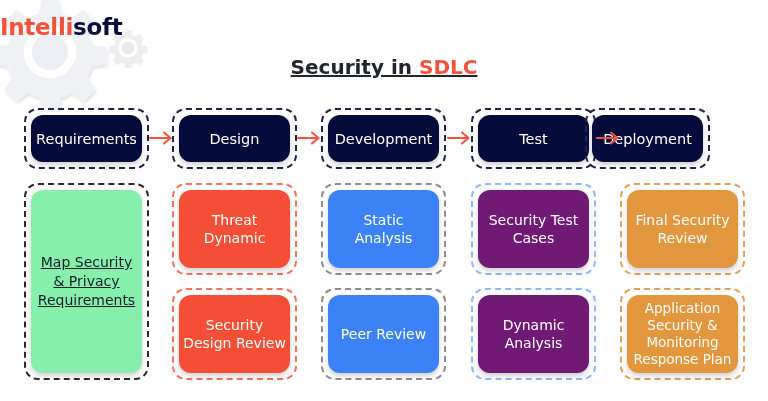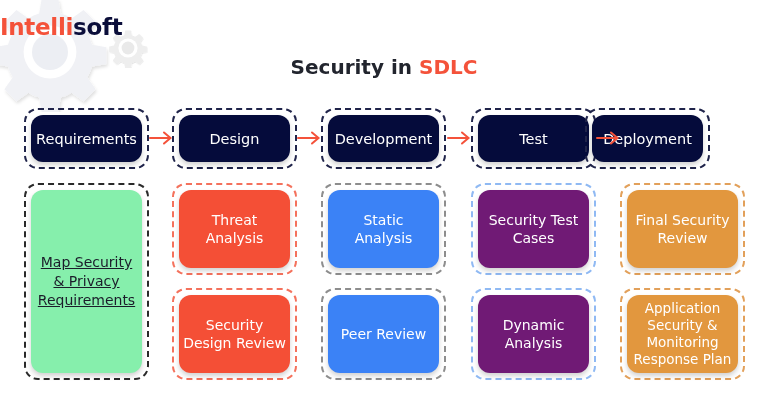--- a/index.html
+++ b/index.html
@@ -8,21 +8,21 @@
 
   .gear { position: absolute; }
   .gear-big { left: -10px; top: -8px; width: 120px; height: 120px; }
   .gear-small { left: 108px; top: 28px; width: 40px; height: 40px; }
 
   .brand { position: absolute; left: 0; width: 768px; top: 14px; 
            font-size: 23px; font-weight: 800; letter-spacing: -0.3px; }
   .brand .b1 { color: #f4523a; }
   .brand .b2 { color: #0b0e3a; }
   .title { position: absolute; left: 0; width: 768px; top: 55px; text-align: center;
-           font-size: 20px; font-weight: 700; color: #22252e; }
+           font-size: 20px; font-weight: 700; color: #22252e; text-decoration: underline; }
   .title .accent { color: #f4523a; }
 
   .frame { position: absolute; border: 2px dashed #20244a; border-radius: 14px; }
   .frame.red { border-color: #f4715c; }
   .frame.grey { border-color: #8d8d8d; }
   .frame.blue { border-color: #8fb9f3; }
   .frame.orange { border-color: #e2a05a; }
   .frame.dark { border-color: #2a2a2a; }
 
   .box { position: absolute; left: 5px; top: 5px; right: 5px; bottom: 5px; border-radius: 12px;
@@ -94,21 +94,21 @@
 </svg>
 
 <div class="frame dark" style="left:24px;top:183px;width:125px;height:197px;">
   <div class="box whitef">Map Security
 &amp; Privacy
 Requirements</div>
 </div>
 
 <div class="frame red" style="left:172px;top:183px;width:125px;height:92px;">
   <div class="box redf">Threat
-Analysis</div>
+Dynamic</div>
 </div>
 <div class="frame red" style="left:172px;top:288px;width:125px;height:92px;">
   <div class="box redf">Security
 Design Review</div>
 </div>
 
 <div class="frame grey" style="left:321px;top:183px;width:125px;height:92px;">
   <div class="box greyf">Static
 Analysis</div>
 </div>

